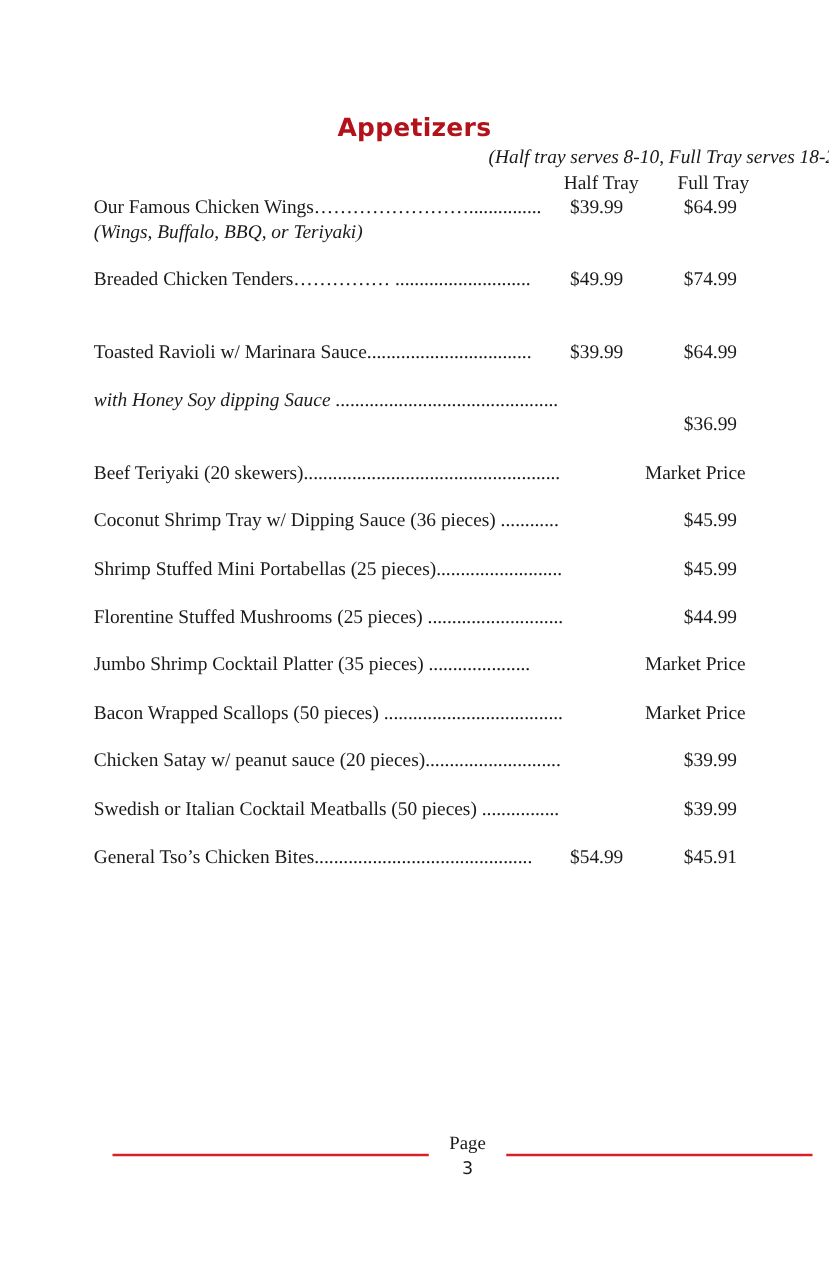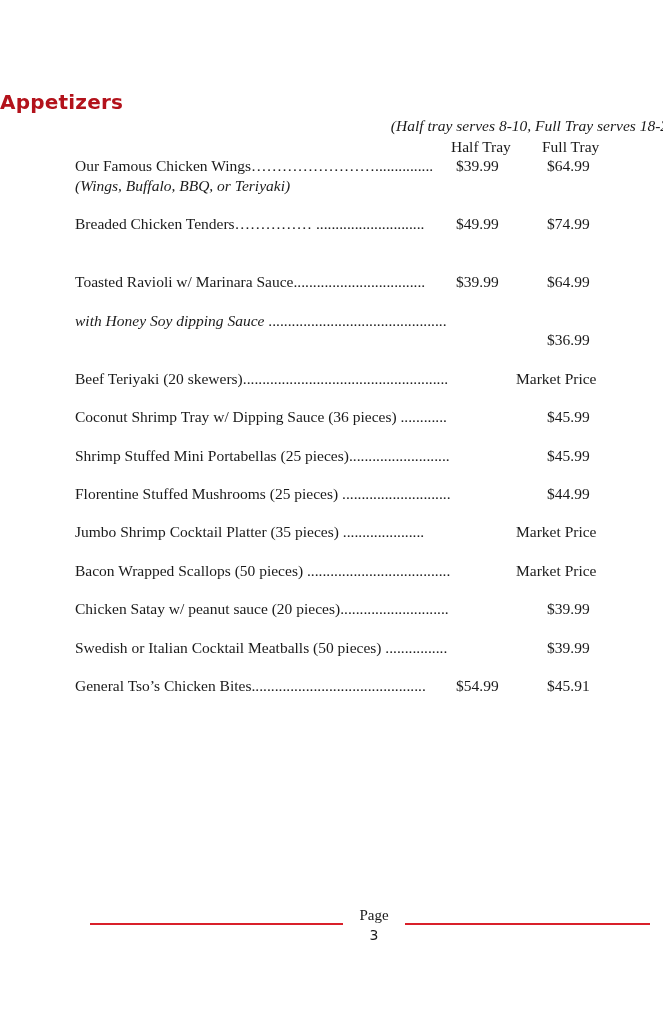--- a/index.html
+++ b/index.html
@@ -3,21 +3,21 @@
   <meta charset="utf-8">
   <style>
     html, body { margin: 0; padding: 0; background: #ffffff; }
     body {
       width: 663px; height: 1024px; position: relative; overflow: hidden;
       font-family: "Liberation Serif", "DejaVu Serif", serif;
       color: #1a1a1a;
     }
     .title {
       position: absolute; left: 0; width: 663px; top: 90px;
-      font-family: "DejaVu Sans", "Liberation Sans", sans-serif;
+      text-align: center; font-family: "DejaVu Sans", "Liberation Sans", sans-serif;
       font-weight: bold; font-size: 20px; color: #b3121b; letter-spacing: 0.2px;
     }
     .subtitle {
       position: absolute; left: 0; width: 663px; top: 117px;
       text-align: right; font-style: italic; font-size: 15.5px;
       padding-left: 36px; box-sizing: border-box; margin-left: 18px;
     }
     .colhead {
       position: absolute; top: 138px; font-size: 15.5px; 
     }

